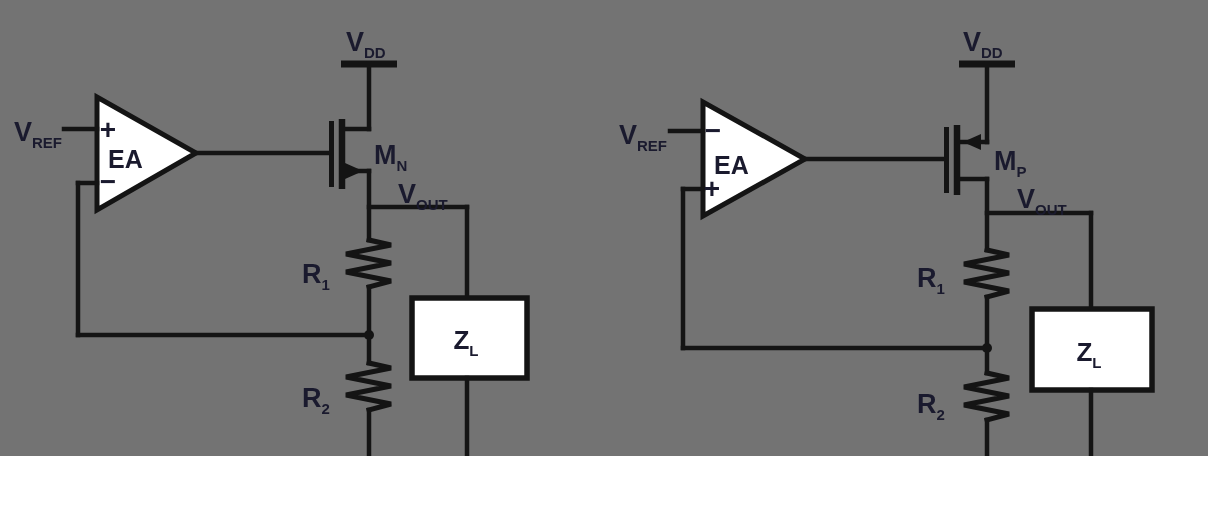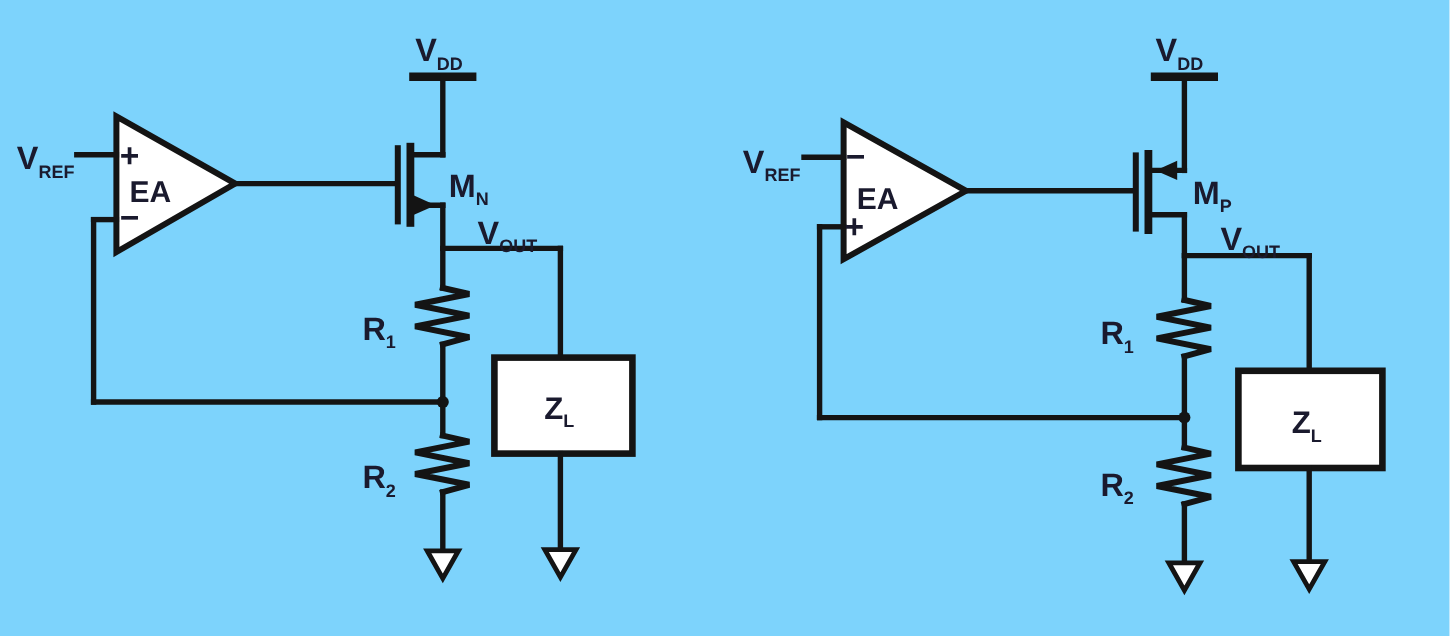--- a/index.html
+++ b/index.html
@@ -3,22 +3,22 @@
 <meta charset="utf-8">
 <style>
   html, body {
     margin: 0;
     padding: 0;
     background: #ffffff;
   }
   .canvas {
     position: relative;
     width: 1208px;
-    height: 530px;
-    background: #7dd3fc;
+    height: 456px;
+    background: #737373;
     overflow: hidden;
   }
   svg { display: block; }
   .wire {
     stroke: #141414;
     stroke-width: 4.5;
     fill: none;
     stroke-linecap: square;
   }
   .bar  { stroke: #141414; stroke-width: 6.5; fill: none; stroke-linecap: butt; }

